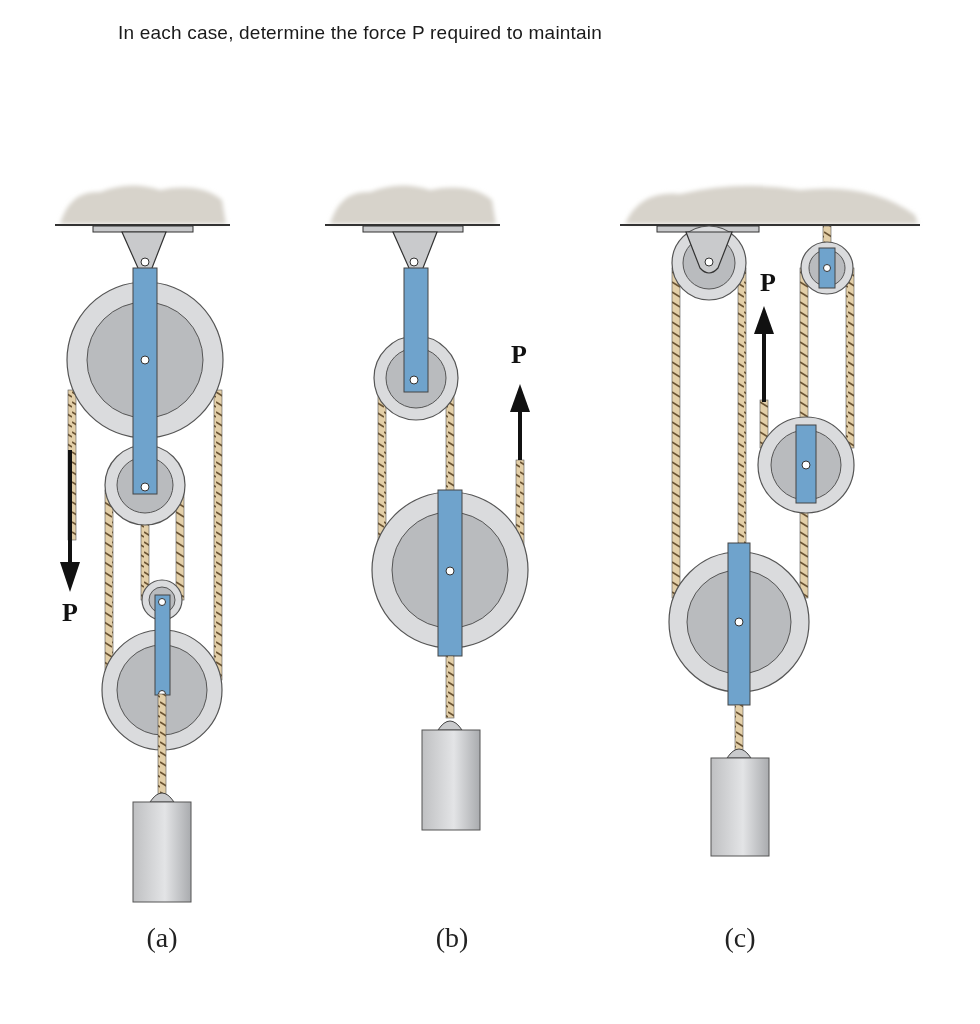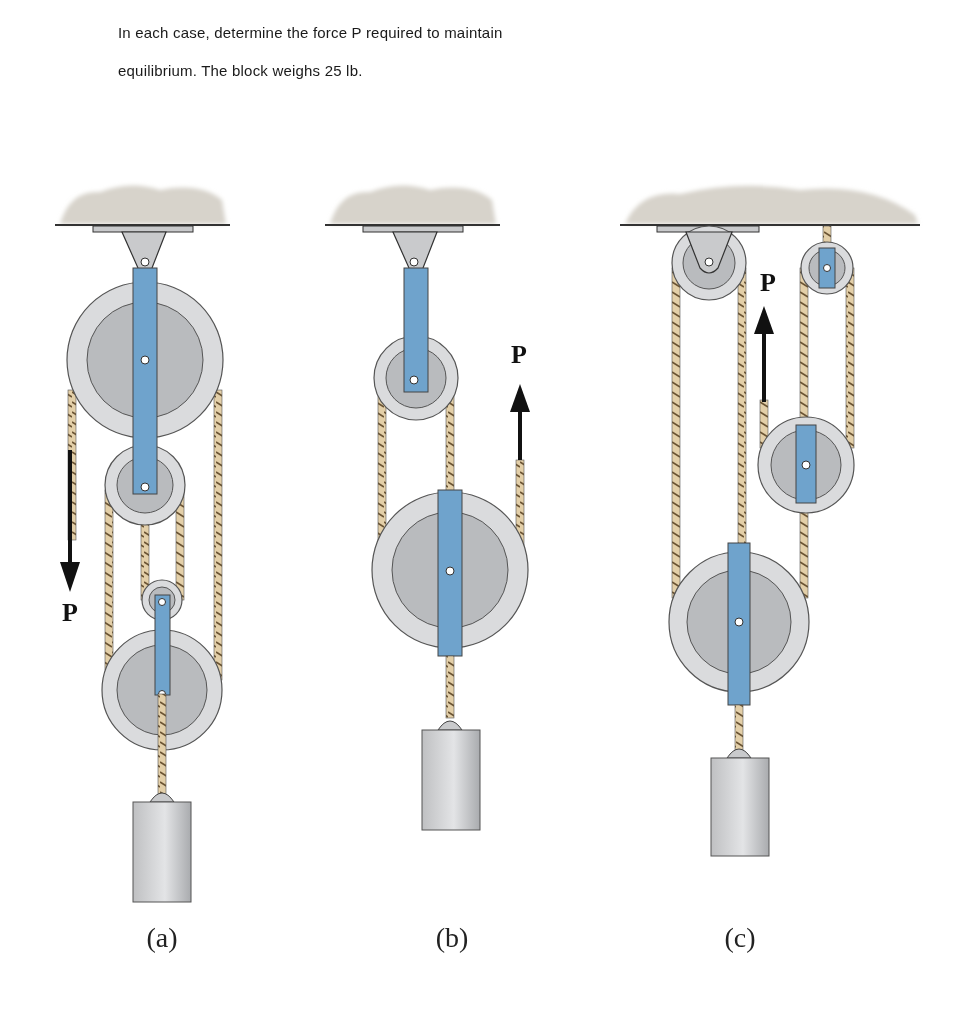--- a/index.html
+++ b/index.html
@@ -1,39 +1,38 @@
 <!DOCTYPE html>
 <html><head>
   <meta charset="utf-8">
   <style>
     html, body { margin: 0; padding: 0; background: #ffffff; }
     body { width: 980px; height: 1024px; position: relative; overflow: hidden; }
     .problem-text {
       position: absolute; left: 118px; top: 14px; width: 760px;
       font-family: "Liberation Sans", "DejaVu Sans", sans-serif;
-      font-size: 15px; line-height: 38px; color: #1a1a1a;
+      font-size: 19px; line-height: 38px; color: #1a1a1a;
       letter-spacing: 0.2px;
     }
     .problem-text p { margin: 0; }
     svg.figure { position: absolute; left: 0; top: 0; }
     .caption {
       position: absolute; font-family: "Liberation Serif", "DejaVu Serif", serif;
       font-size: 28px; color: #222; transform: translateX(-50%);
     }
     .plabel {
       position: absolute; font-family: "Liberation Serif", "DejaVu Serif", serif;
       font-weight: bold; font-size: 26px; color: #111; transform: translateX(-50%);
     }
   </style>
 </head>
 <body>
 
 <div class="problem-text">
   <p>In each case, determine the force P required to maintain</p>
-  <p>equilibrium. The block weighs 25 lb.</p>
 </div>
 
 <svg class="figure" width="980" height="1024" viewBox="0 0 980 1024">
   <defs>
     <pattern id="rope" width="8" height="10" patternUnits="userSpaceOnUse">
       <rect width="8" height="10" fill="#e3cfa8"></rect>
       <path d="M0 2 L8 7" stroke="#6b5433" stroke-width="1.6"></path>
     </pattern>
     <linearGradient id="blockGrad" x1="0" x2="1">
       <stop offset="0" stop-color="#bfc0c2"></stop>

